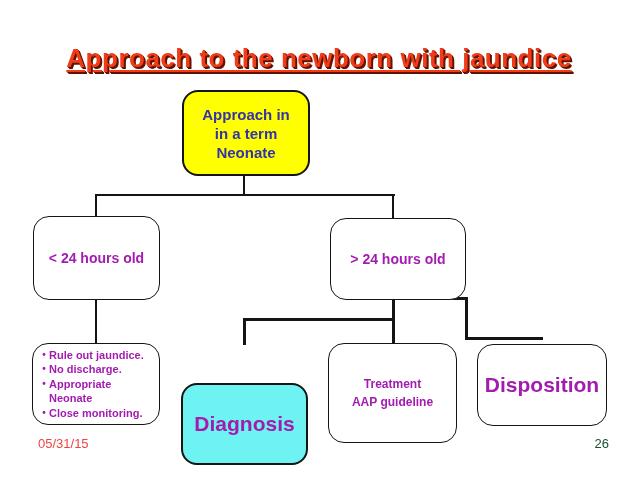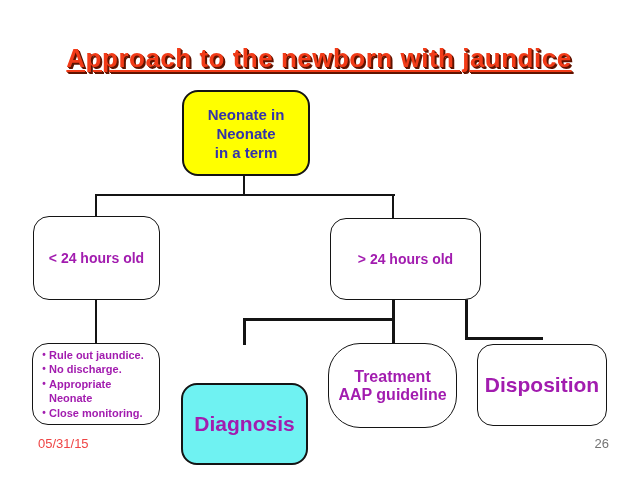--- a/index.html
+++ b/index.html
@@ -51,41 +51,40 @@
     border-width: 2px;
     color: #3333aa;
     font-size: 15px;
     line-height: 19px;
   }
   .node-lt24 {
     left: 33px; top: 216px; width: 127px; height: 84px;
     font-size: 14px;
   }
   .node-gt24 {
-    left: 330px; top: 218px; width: 151px; height: 82px;
+    left: 330px; top: 218px; width: 136px; height: 82px;
     font-size: 14px;
   }
   .node-followup {
     left: 32px; top: 343px; width: 128px; height: 82px;
     justify-content: flex-start;
     text-align: left;
     padding: 6px 4px 6px 6px;
   }
   .node-diagnosis {
     left: 181px; top: 343px; width: 127px; height: 82px;
     background: #6ff2f2;
     border-width: 2px;
     font-size: 21px;
     margin-top: 40px;
   }
   .node-treatment {
-    left: 328px; top: 343px; width: 129px; height: 85px;
-    font-size: 16px;
+    left: 328px; top: 343px; width: 129px; height: 100px;
+    font-size: 12px;
     line-height: 18px;
-    border-radius: 32px;
   }
   .node-disposition {
     left: 477px; top: 344px; width: 130px; height: 82px;
     font-size: 21px;
   }
 
   
   .bullets { list-style: none; width: 100%; }
   .bullets li {
     display: flex;
@@ -119,21 +118,21 @@
   .footer-date {
     position: absolute;
     left: 38px; top: 436px;
     font-size: 13px;
     color: #ef4444;
   }
   .footer-page {
     position: absolute;
     right: 29px; top: 436px;
     font-size: 13px;
-    color: #737373;
+    color: #14532d;
   }
 </style>
 </head>
 <body>
 
 <div class="slide">
 
   <div class="title">Approach to the newborn with jaundice</div>
 
   <div class="line l-root-down"></div>
@@ -143,23 +142,23 @@
   <div class="line l-lt24-followup"></div>
   <div class="line l-gt24-treat"></div>
   <div class="line l-diag-h"></div>
   <div class="line l-diag-down"></div>
   <div class="line l-disp-h1"></div>
   <div class="line l-disp-down"></div>
   <div class="line l-disp-h2"></div>
 
   <div class="node node-root">
     <div>
-      <div>Neonate in</div>
+      <div>Approach in</div>
+      <div>in a term</div>
       <div>Neonate</div>
-      <div>in a term</div>
     </div>
   </div>
 
   <div class="node node-lt24">
     <span>&lt; 24 hours old</span>
   </div>
 
   <div class="node node-gt24">
     <span>&gt; 24 hours old</span>
   </div>

